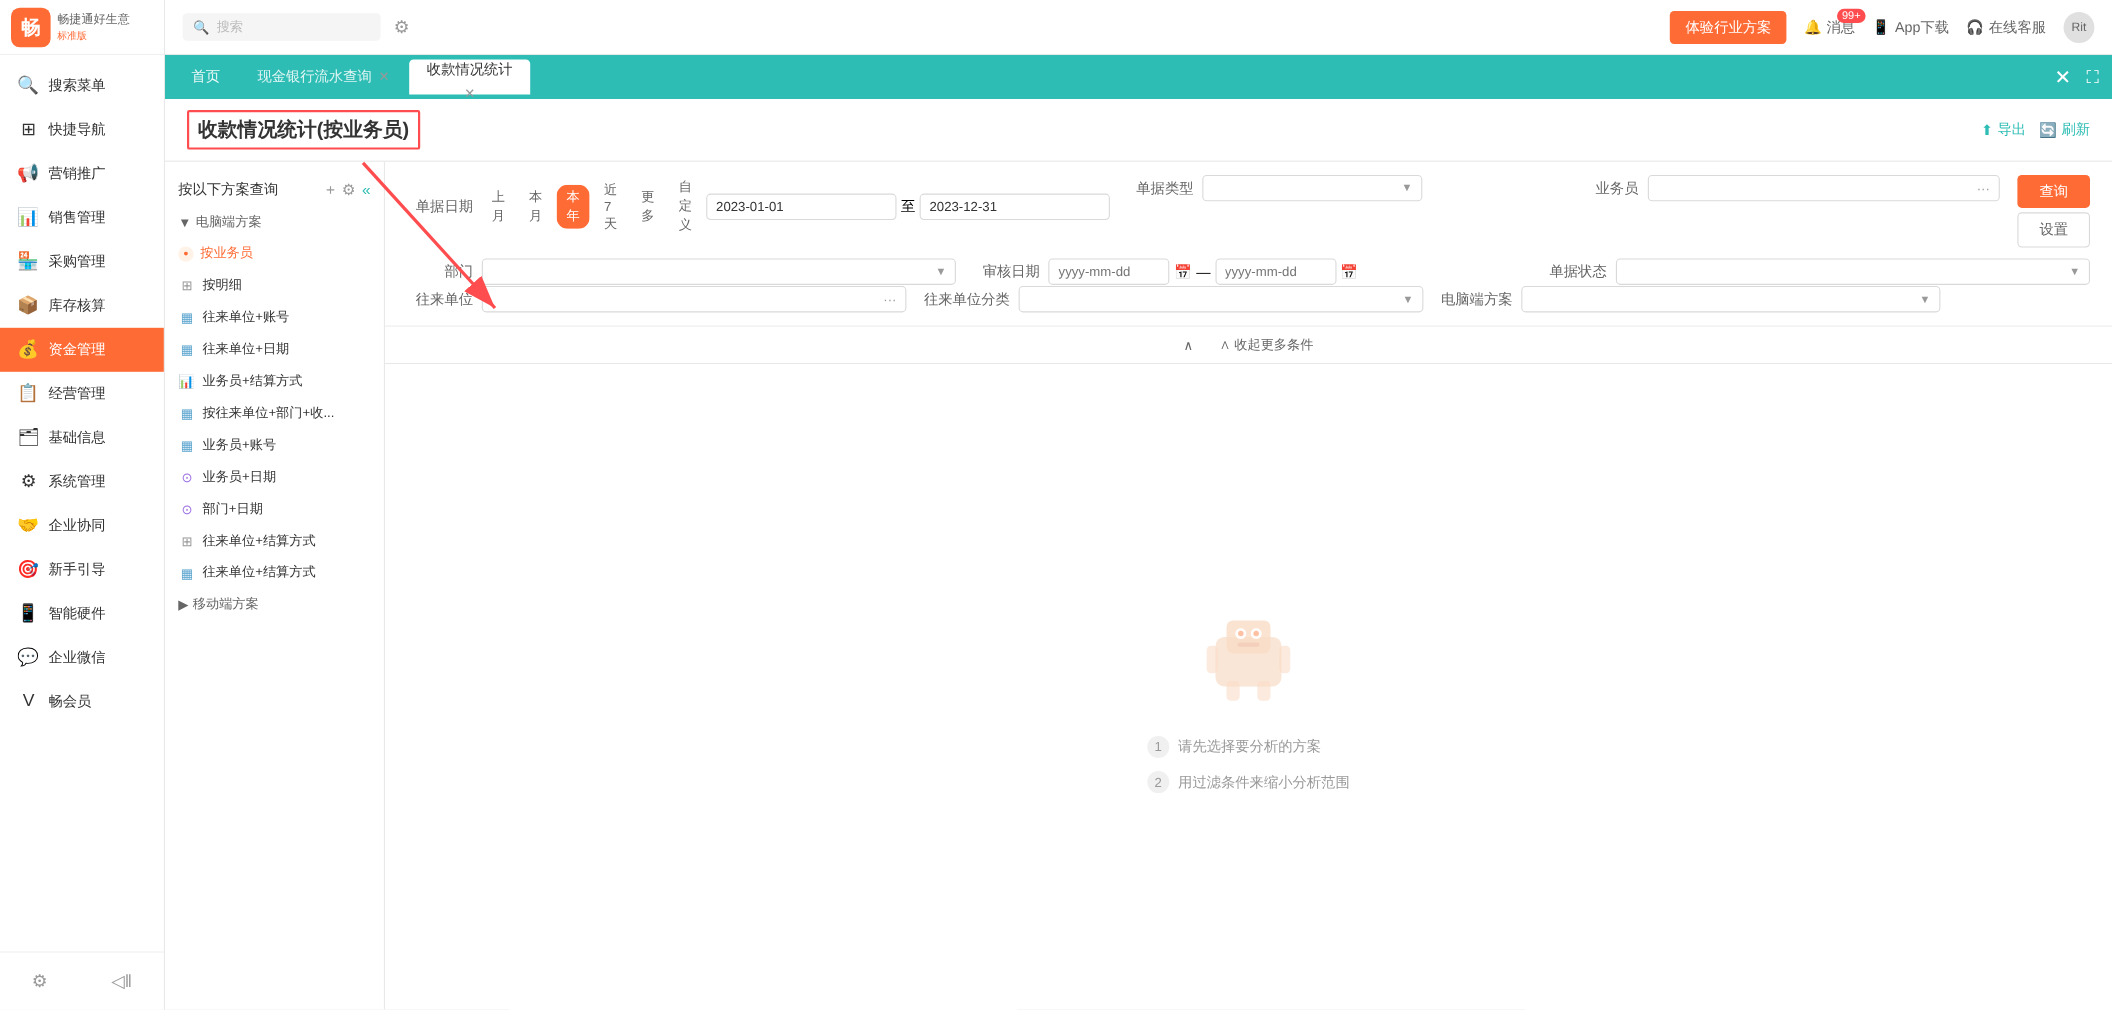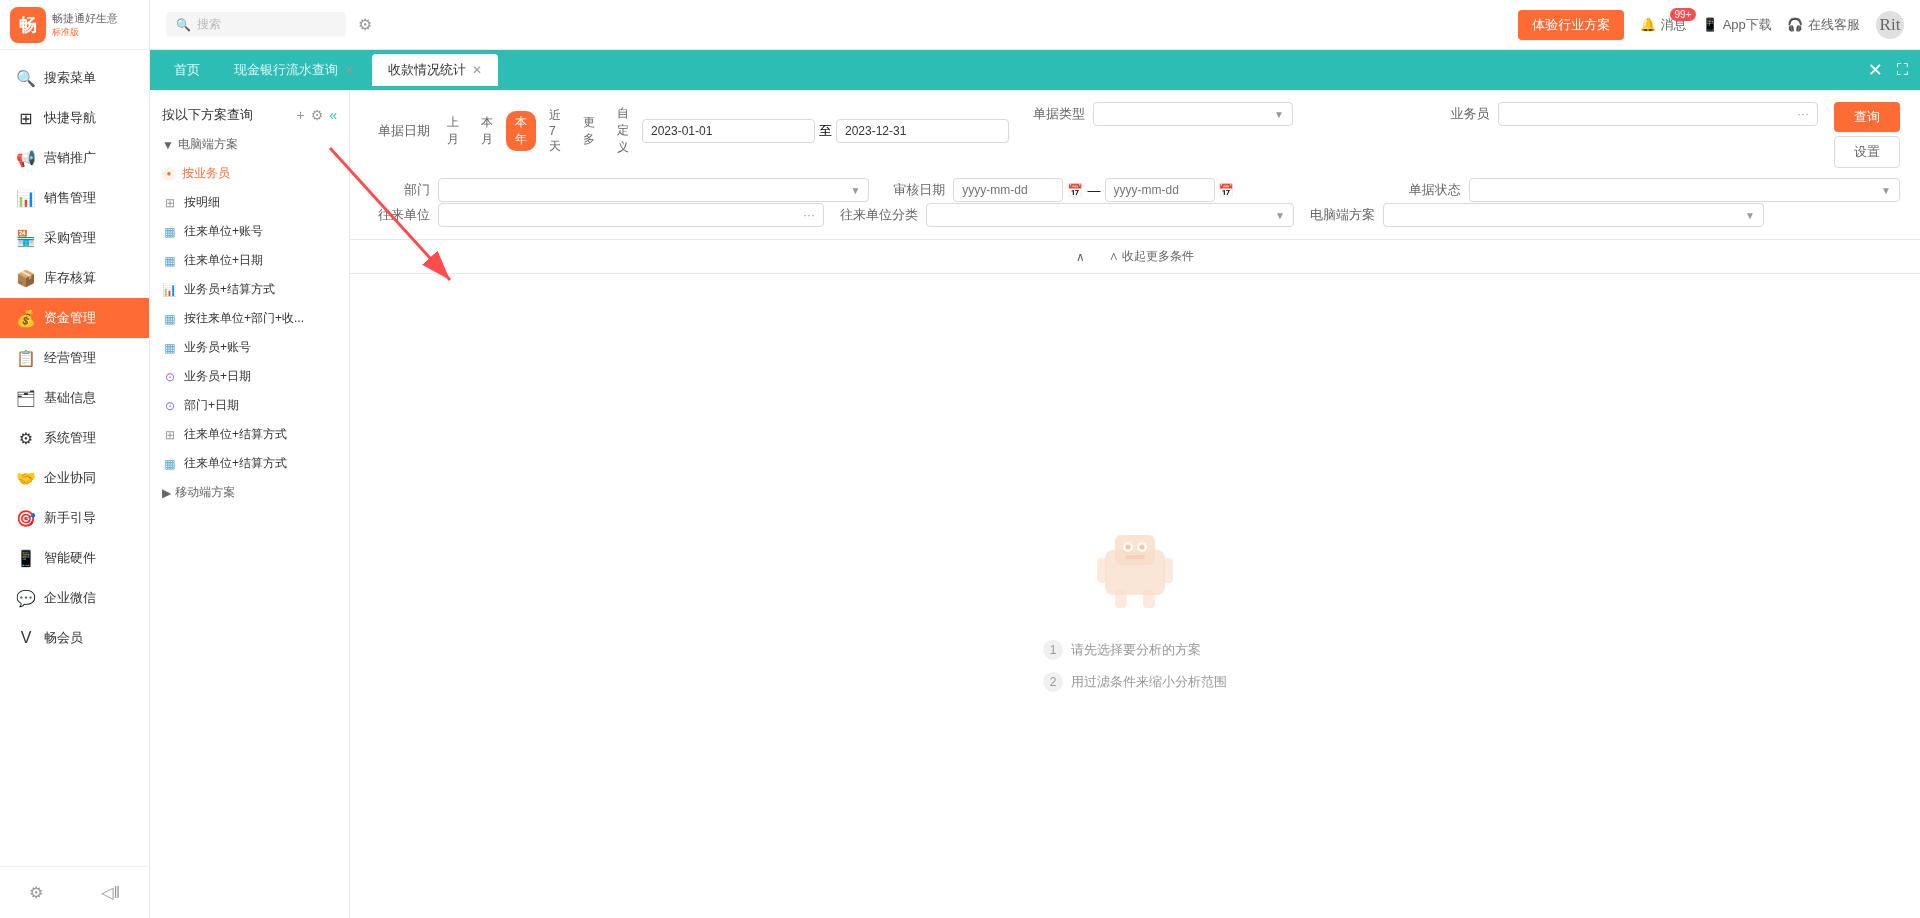--- a/index.html
+++ b/index.html
@@ -26,21 +26,21 @@
     .topbar-left { display: flex; align-items: center; gap: 12px; }
     .topbar-search { display: flex; align-items: center; background: #f5f5f5; border-radius: 4px; padding: 4px 10px; gap: 6px; color: #999; font-size: 12px; width: 180px; }
     .topbar-right { display: flex; align-items: center; gap: 16px; }
     .topbar-btn { background: #ff6b35; color: #fff; border: none; border-radius: 4px; padding: 6px 14px; font-size: 13px; cursor: pointer; }
     .topbar-icon-btn { display: flex; align-items: center; gap: 4px; color: #666; font-size: 13px; cursor: pointer; position: relative; }
     .badge { background: #ff4d4f; color: #fff; border-radius: 10px; font-size: 10px; padding: 1px 5px; position: absolute; top: -8px; right: -10px; }
 
     
     .tabbar { height: 40px; background: #2dbdb4; display: flex; align-items: center; padding: 0 8px; gap: 2px; position: relative; }
     .tab { display: flex; align-items: center; padding: 0 16px; height: 32px; border-radius: 4px 4px 0 0; font-size: 13px; cursor: pointer; gap: 6px; color: rgba(255,255,255,0.85); }
-    .tab.active { background: #fff; color: #333; border-radius: 4px 4px 0 0; }
+    .tab.active { background: #fff; color: #333; border-radius: 4px 4px 0 0; flex-direction: column; }
     .tab .close { font-size: 12px; color: #999; cursor: pointer; }
     .tab.home { color: rgba(255,255,255,0.9); }
     .tabbar-close { margin-left: auto; color: #fff; font-size: 18px; cursor: pointer; padding: 0 8px; }
     .tabbar-expand { color: #fff; font-size: 16px; cursor: pointer; padding: 0 4px; }
 
     
     .page-area { flex: 1; display: flex; flex-direction: column; overflow: hidden; background: #f0f0f0; }
 
     
     .page-header { background: #fff; padding: 10px 20px; display: flex; align-items: center; justify-content: space-between; border-bottom: 1px solid #e8e8e8; position: relative; }
@@ -202,21 +202,21 @@
       </div>
       <div class="topbar-icon-btn">
         <span>📱</span>
         <span>App下载</span>
       </div>
       <div class="topbar-icon-btn">
         <span>🎧</span>
         <span>在线客服</span>
       </div>
       <div class="topbar-icon-btn" style="background:#e0e0e0;border-radius:50%;width:28px;height:28px;display:flex;align-items:center;justify-content:center;">
-        <span style="font-size:17px;font-family:Liberation Serif, serif;">Rit</span>
+        <span style="font-size:11px;">Rit</span>
       </div>
     </div>
   </div>
 
   <div class="tabbar">
     <div class="tab home">
       <span>首页</span>
     </div>
     <div class="tab">
       <span>现金银行流水查询</span>
@@ -225,20 +225,33 @@
     <div class="tab active">
       <span>收款情况统计</span>
       <span class="close">✕</span>
     </div>
     <div class="tabbar-close">✕</div>
     <div class="tabbar-expand">⛶</div>
   </div>
 
   <div class="page-area">
 
+    <div class="page-header">
+      <div class="page-title red-box">收款情况统计(按业务员)</div>
+      <div class="page-actions">
+        <div class="action-btn">
+          <span>⬆</span>
+          <span>导出</span>
+        </div>
+        <div class="action-btn">
+          <span>🔄</span>
+          <span>刷新</span>
+        </div>
+      </div>
+    </div>
 
     <div class="content-area">
 
       <div class="left-panel">
         <div class="panel-header red-arrow-container">
           <div class="panel-title">按以下方案查询</div>
           <div class="panel-actions">
             <span class="panel-action-btn">+</span>
             <span class="panel-action-btn">⚙</span>
             <span class="panel-action-btn highlight">«</span>

